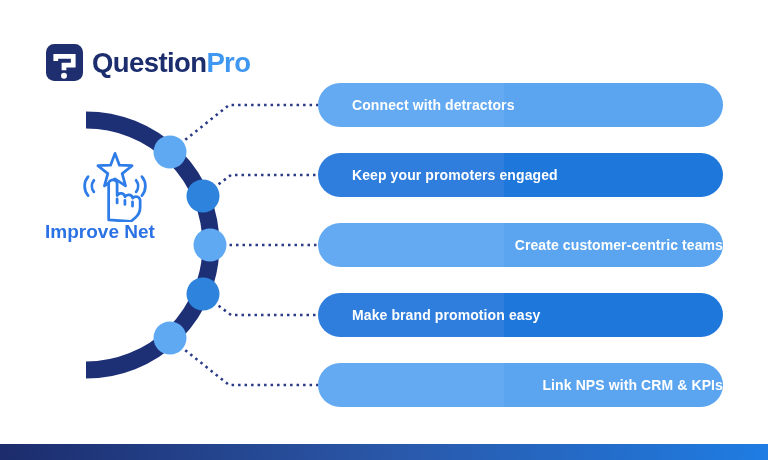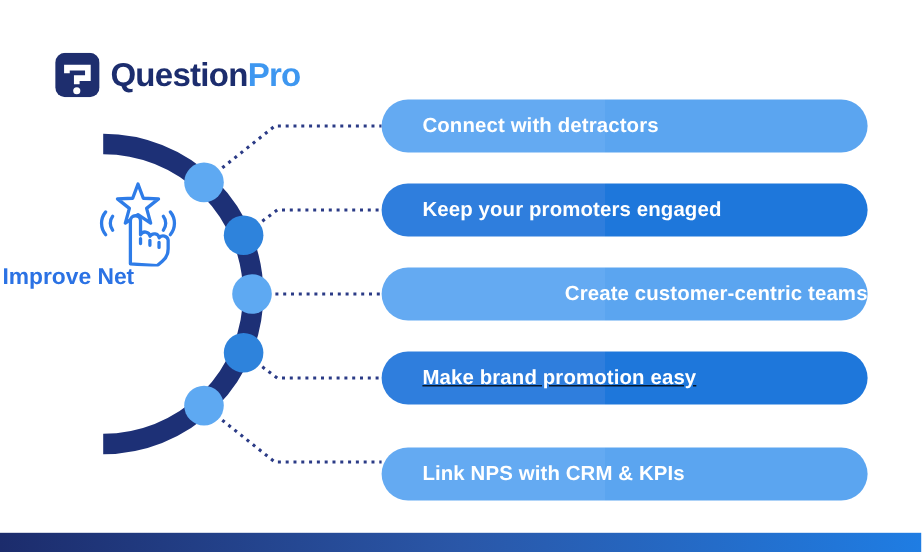--- a/index.html
+++ b/index.html
@@ -13,32 +13,32 @@
   .logo-mark { width:37px; height:37px; display:block; }
   .logo-text { font-size:27.5px; font-weight:700; letter-spacing:-0.6px; color:#1c2d6e; white-space:nowrap; }
   .logo-text .pro { color:#3e97f0; }
 
   
   .arc-svg { position:absolute; left:0; top:80px; width:330px; height:340px; }
   .icon-svg { position:absolute; left:77px; top:146px; width:76px; height:76px; }
 
   .diagram-title {
     position:absolute; left:2px; top:221px; width:196px;
-    color:#2b72e4; font-size:19px; font-weight:700; line-height:21.5px;
+    text-align:center; color:#2b72e4; font-size:19px; font-weight:700; line-height:21.5px;
   }
   .diagram-title span { display:block; }
 
   
   .bar {
     position:absolute; left:318px; width:405px; height:44px; border-radius:22px;
     display:flex; align-items:center; padding-left:34px; box-sizing:border-box;
   }
   .bar.light { background:linear-gradient(90deg,#64aaf2 0%,#64aaf2 46%,#5ba5f0 46%,#5ba5f0 100%); }
   .bar.dark  { background:linear-gradient(90deg,#2f7edd 0%,#2f7edd 46%,#1e77db 46%,#1e77db 100%); }
-  .bar-label { color:#ffffff; font-size:17px; font-weight:700; letter-spacing:0.1px; }
+  .bar-label { color:#ffffff; font-size:14px; font-weight:700; letter-spacing:0.1px; }
 
   
   .footer-bar {
     position:absolute; left:0; right:0; top:444px; height:16px;
     background:linear-gradient(90deg,#1c2c6c 0%,#2a57a8 50%,#1f7de3 100%);
   }
 </style>
 </head>
 <body>
 
@@ -89,23 +89,23 @@
 
   <div class="bar light" style="top: 83px;">
         <span class="bar-label">Connect with detractors</span>
       </div>
       <div class="bar dark" style="top: 153px;">
         <span class="bar-label">Keep your promoters engaged</span>
       </div>
       <div class="bar light" style="top: 223px; justify-content: flex-end;">
         <span class="bar-label">Create customer-centric teams</span>
       </div>
-      <div class="bar dark" style="top: 293px; text-decoration: underline;">
+      <div class="bar dark" style="top: 293px;">
         <span class="bar-label">Make brand promotion easy</span>
       </div>
-      <div class="bar light" style="top: 373px;">
+      <div class="bar light" style="top: 363px; justify-content: flex-end;">
         <span class="bar-label">Link NPS with CRM &amp; KPIs</span>
       </div>
     </div>
 
   <div class="footer-bar"></div>
 
 </div>
 
 </body></html>

